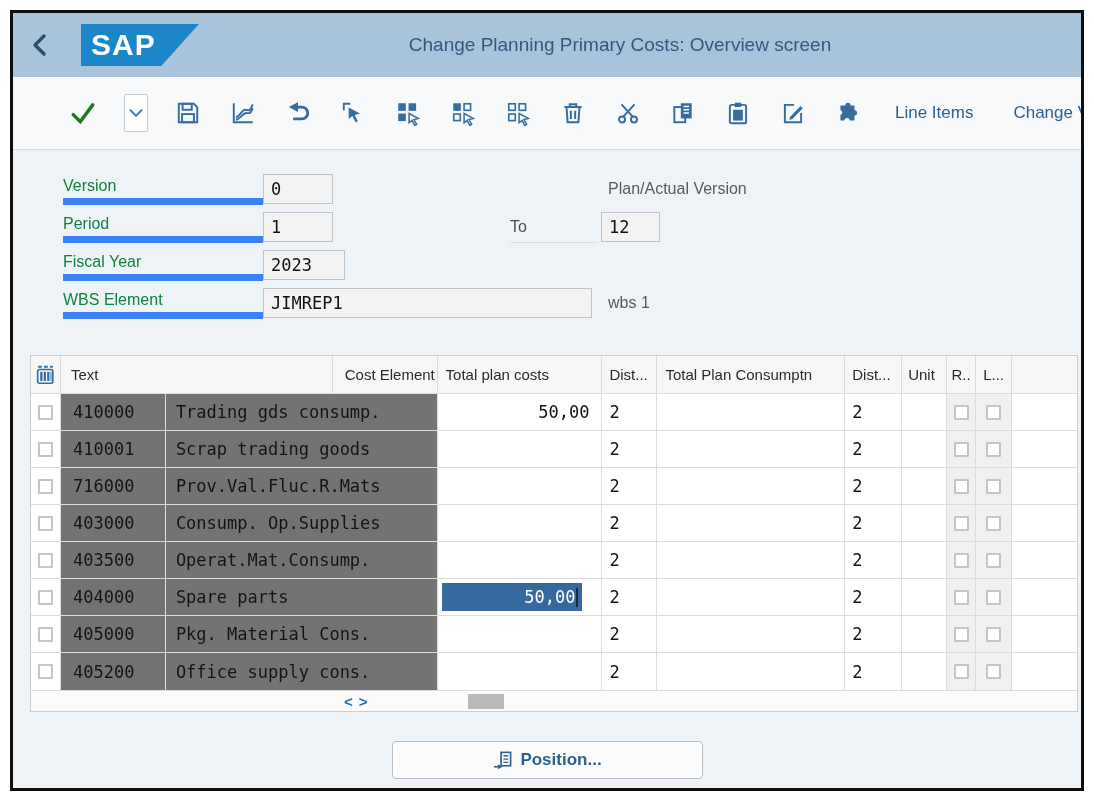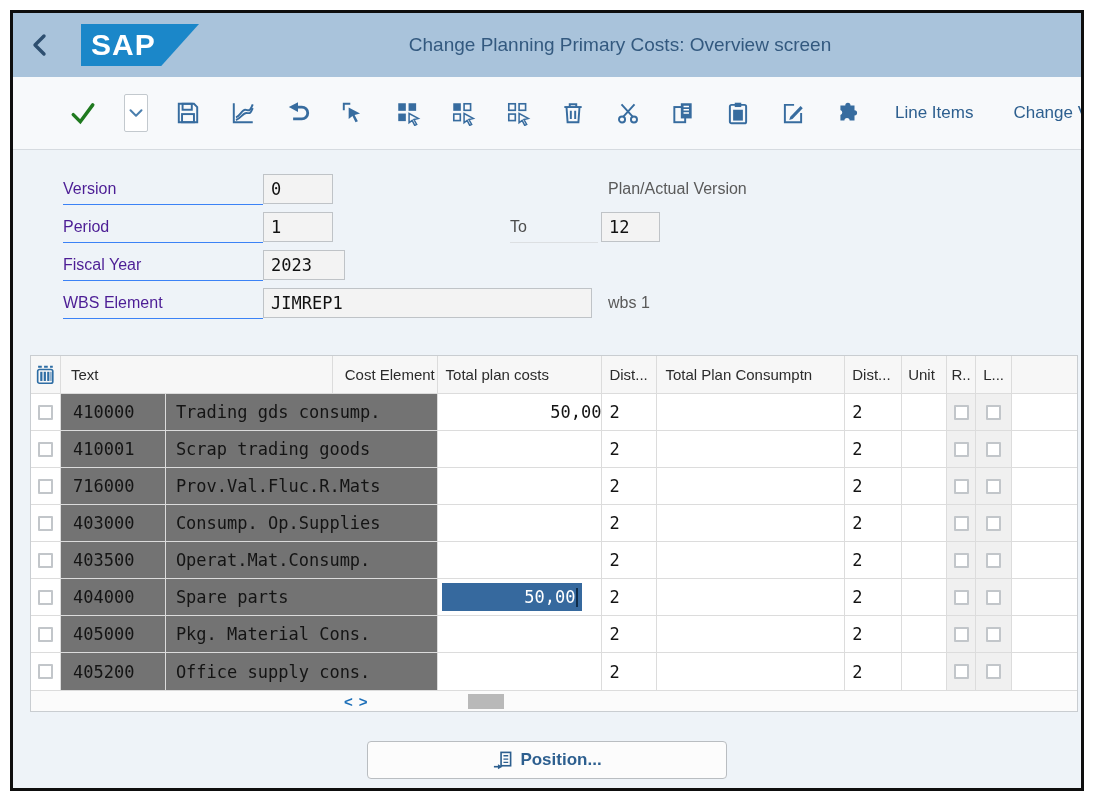--- a/index.html
+++ b/index.html
@@ -23,38 +23,38 @@
   .tb-icon { width:27px; height:27px; margin-right:28px; display:flex; align-items:center;
              justify-content:center; cursor:pointer; flex:none; }
   .tb-dd { width:50px; height:38px; background:#fff; border:1px solid #c3c9ce; border-radius:2px;
            display:flex; align-items:center; justify-content:center; margin-right:26px; cursor:pointer; }
   .tb-label { color:#2d5f8f; font-size:17px; margin:0 0 0 6px; cursor:pointer; white-space:nowrap; }
   .tb-label.gap { margin-right:34px; }
 
   
   .form { padding:20px 0 0 50px; }
   .form-row { position:relative; height:38px; display:flex; align-items:center; }
-  .f-label { width:200px; color:#4c1d95; font-size:16px; border-bottom:1px solid #3b82f6;
+  .f-label { width:200px; color:#15803d; font-size:16px; border-bottom:7px solid #3b82f6;
              height:32px; display:flex; align-items:center; }
   .f-field { height:30px; background:#f3f3f3; border:1px solid #bfc3c7;
              font-family:"DejaVu Sans Mono", monospace; font-size:17px; color:#111;
              display:flex; align-items:center; padding:0 7px; }
   .w70{width:70px;} .w82{width:82px;} .w277{width:329px;} .w47{width:59px;}
   .f-side { position:absolute; left:545px; color:#5a5a5a; font-size:16px; }
   .f-to { position:absolute; left:447px; width:88px; color:#4c4c4c; font-size:16px;
           border-bottom:1px solid #dcdfe2; height:32px; display:flex; align-items:center; }
   .f-to-field { position:absolute; left:538px; }
 
   
   .table { margin:33px 0 0 17px; width:1048px; border:1px solid #c9cdd1; background:#fff; }
   .t-row { display:flex; height:37px; border-bottom:1px solid #dcdcdc; }
   .t-head { height:38px; background:#f7f7f7; }
   .cell { border-right:1px solid #dcdcdc; height:100%; display:flex; align-items:center; overflow:hidden; }
   .c0{width:30px; justify-content:center;} .c1{width:105px; padding-left:12px;}
-  .c2{width:272px; padding-left:10px;} .c3{width:165px; justify-content:flex-end; position:relative;}
+  .c2{width:272px; padding-left:10px;} .c3{width:165px; justify-content:flex-end; padding-right:12px; position:relative;}
   .c4{width:55px; padding-left:7px;} .c5{width:188px; padding-left:8px;}
   .c6{width:57px; padding-left:7px;} .c7{width:45px; padding-left:6px;}
   .c8{width:29px; justify-content:center;} .c9{width:36px; justify-content:center;}
   .c10{width:65px; border-right:none;}
   .t-head .cell { color:#2b2b2b; font-size:15px; background:#f7f7f7; }
   .t-head .c3 { justify-content:flex-start; padding-left:8px; }
   .mono { font-family:"DejaVu Sans Mono", monospace; font-size:17px; color:#141414; }
   .gcell { background:#737373; }
   .ckcell { background:#f0f0f0; }
   .checkbox { width:15px; height:15px; background:#fff; border:2px solid #c2c6ca; border-radius:1px; }
@@ -70,21 +70,21 @@
   .sel-brackets .bl{left:0;bottom:0;border-left-width:2px;border-bottom-width:2px;}
   .sel-brackets .br{right:0;bottom:0;border-right-width:2px;border-bottom-width:2px;}
   
   .t-scroll { height:21px; background:#fbfbfb; position:relative; }
   .sc-arrows { position:absolute; left:313px; top:0; height:100%; display:flex; align-items:center;
                gap:6px; color:#1d6fb8; font-size:15px; font-weight:bold; cursor:pointer; }
   .sc-thumb { position:absolute; left:437px; top:3px; width:36px; height:15px; background:#b9b9b9; cursor:pointer; }
 
   
   .footer { display:flex; justify-content:center; margin-top:29px; }
-  .pos-btn { width:360px; height:38px; background:#fcfcfc; border:1px solid #b9bdc1; border-radius:4px;
+  .pos-btn { width:311px; height:38px; background:#fcfcfc; border:1px solid #b9bdc1; border-radius:4px;
              display:flex; align-items:center; justify-content:center; gap:7px; cursor:pointer;
              color:#2d5f8f; font-size:17px; font-weight:bold; }
   svg { display:block; }
 </style>
 </head>
 <body>
 
 <div class="frame">
 
   <div class="titlebar">

